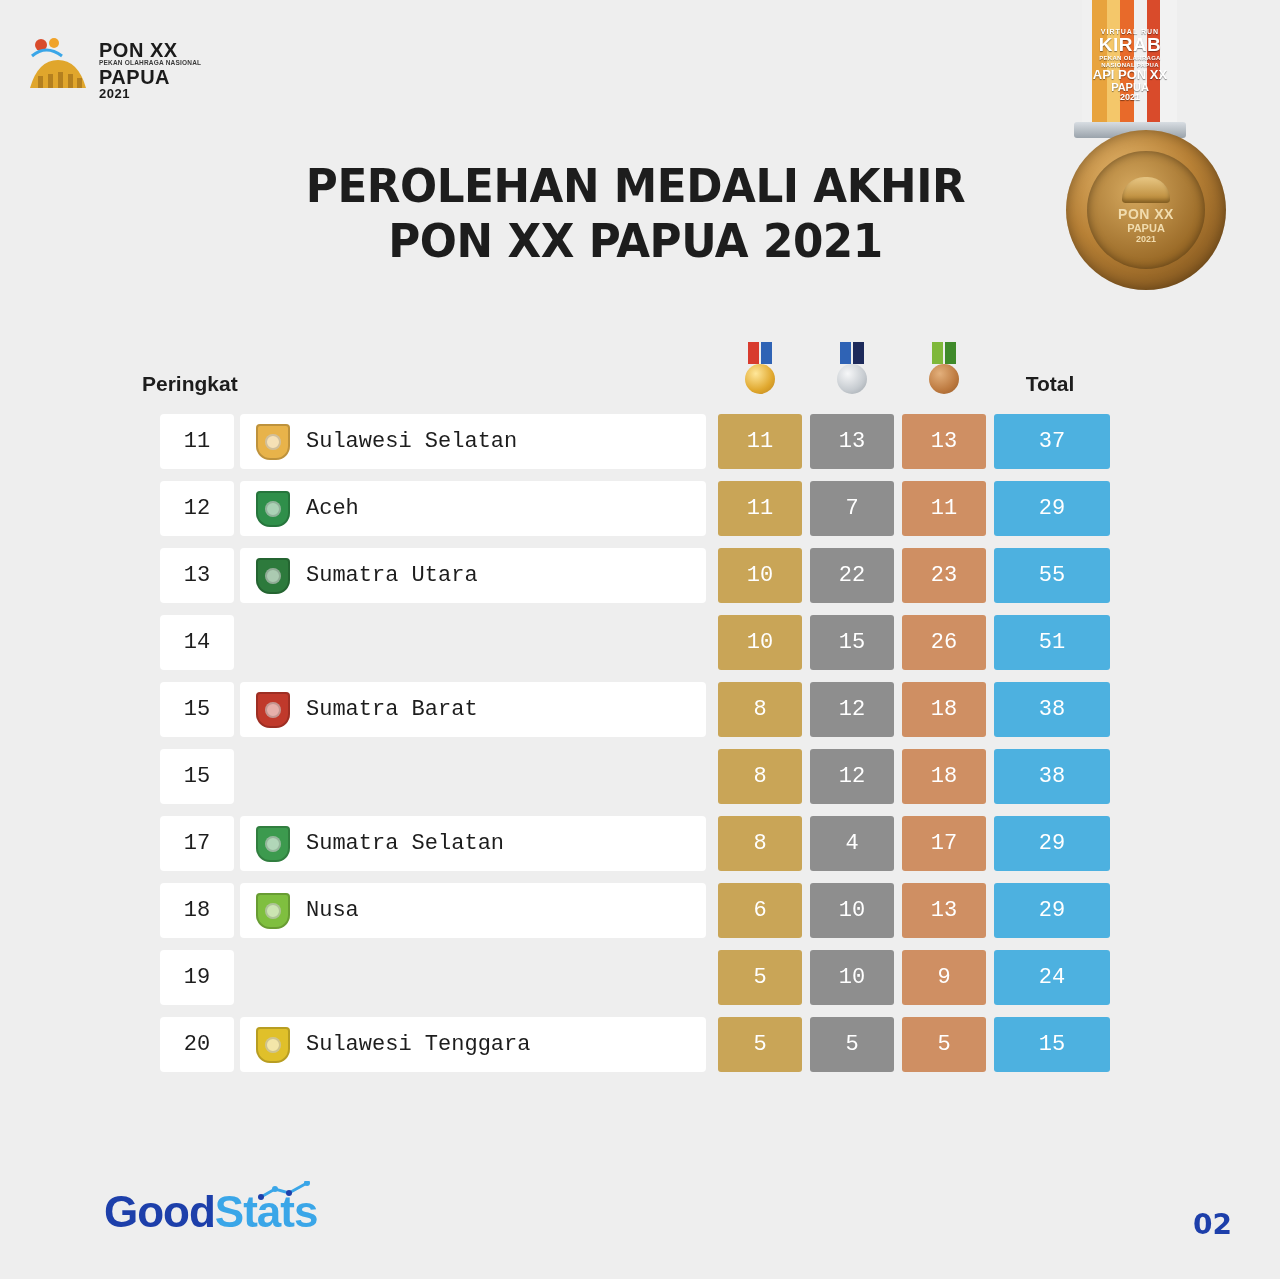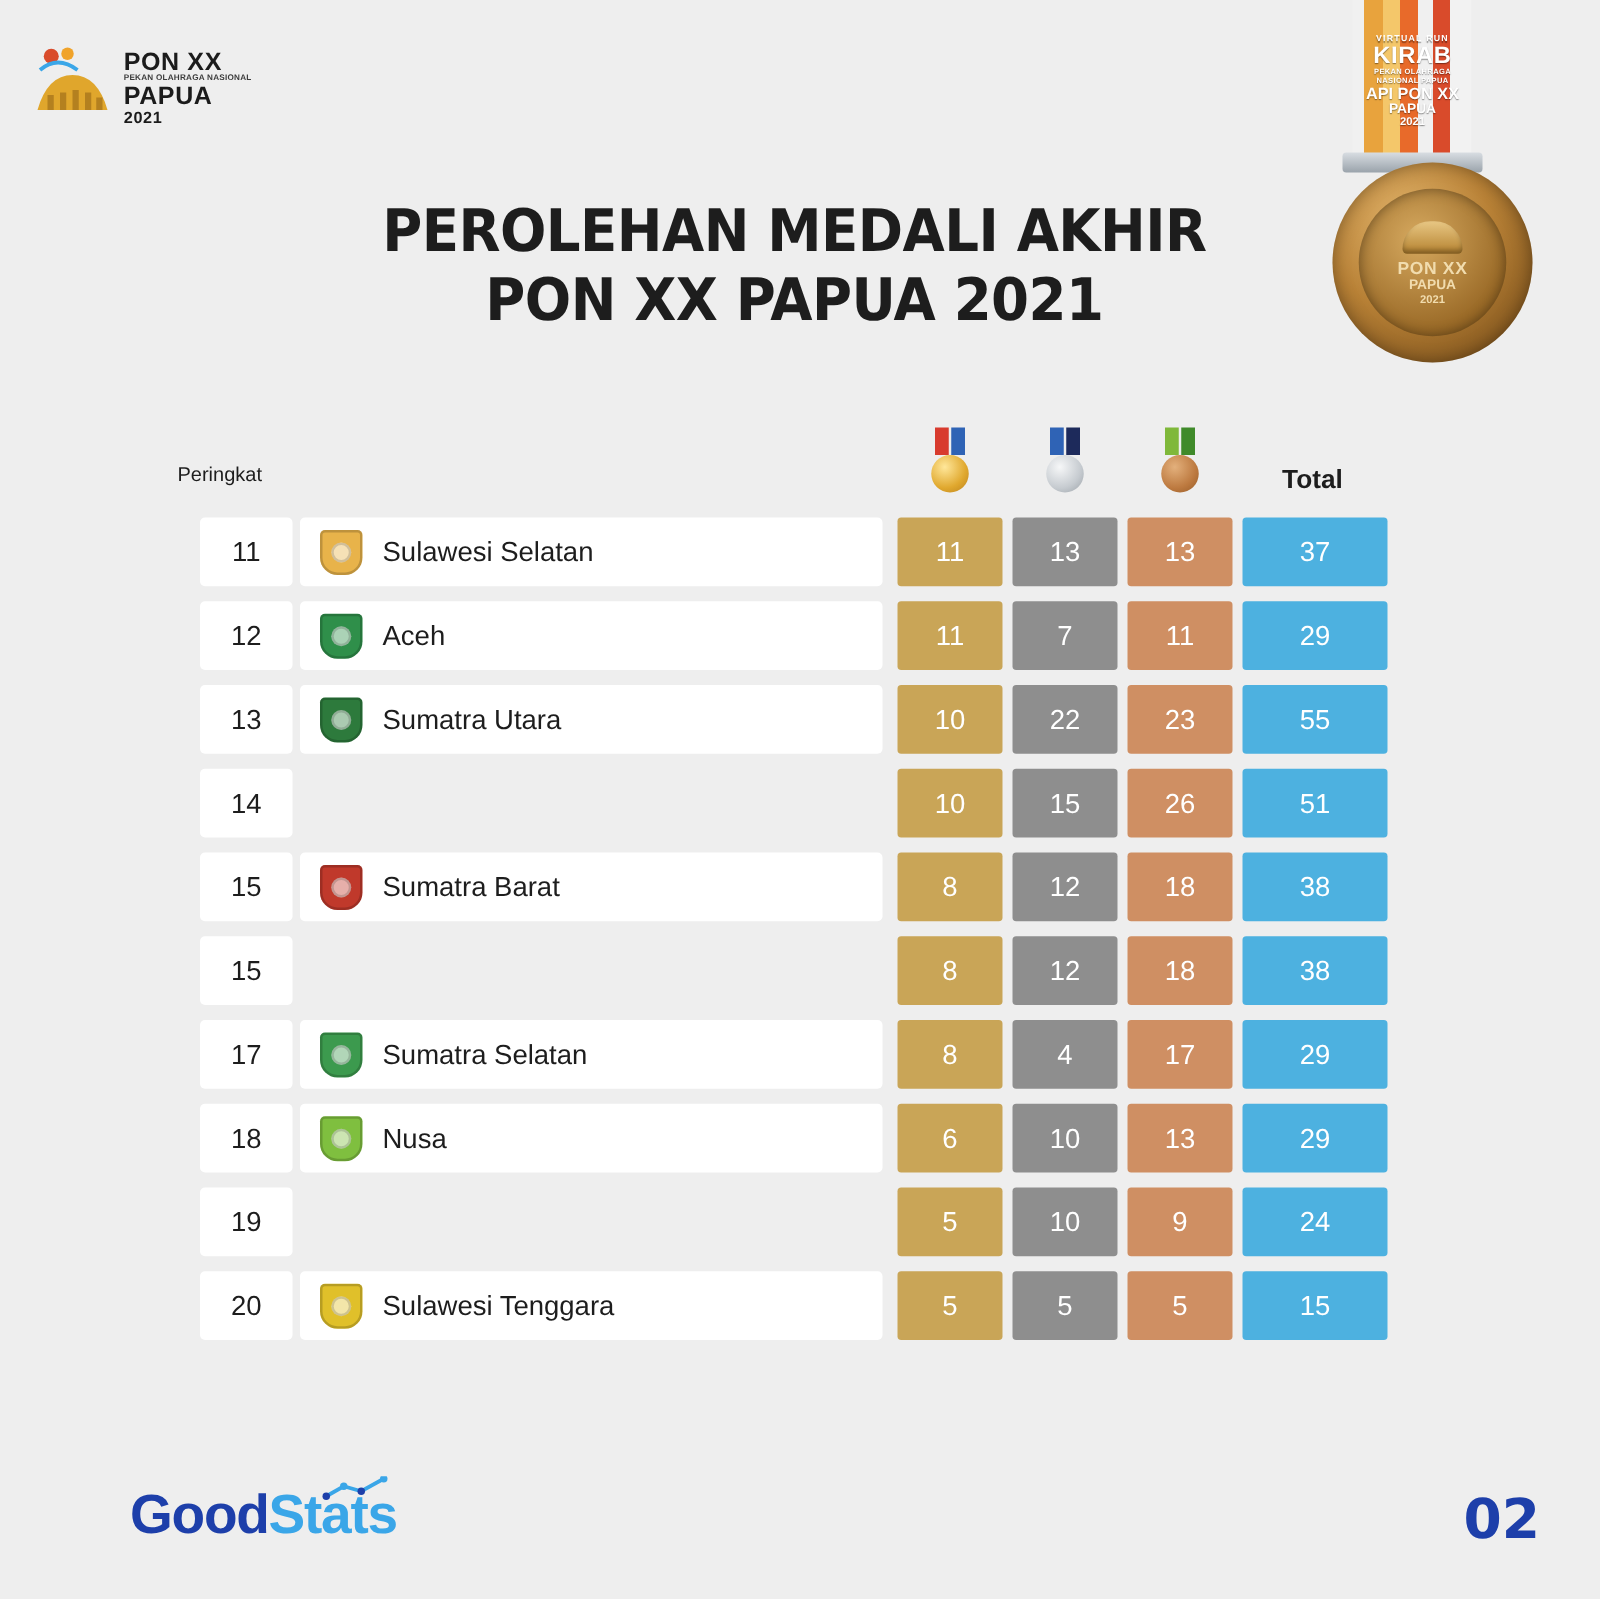--- a/index.html
+++ b/index.html
@@ -80,21 +80,21 @@
     font-family: "DejaVu Sans", sans-serif;
     transform: scaleX(0.93); transform-origin: 45% 50%;
   }
 
   
   .table-area { position: absolute; left: 142px; top: 336px; width: 1000px; }
 
   .head-row { position: relative; height: 72px; }
   .head-peringkat {
     position: absolute; left: 0; top: 36px;
-    font-size: 16px; font-weight: normal; color: #1d1d1d;
+    font-size: 21px; font-weight: bold; color: #1d1d1d;
   }
   .head-total {
     position: absolute; left: 848px; top: 36px; width: 120px; text-align: center;
     font-size: 21px; font-weight: bold; color: #1d1d1d;
   }
   .head-medal { position: absolute; top: 6px; width: 92px; text-align: center; }
   .hm-gold { left: 572px; }
   .hm-silver { left: 664px; }
   .hm-bronze { left: 756px; }
 
@@ -111,21 +111,21 @@
   .mi-gold .mi-rib-l { background: #d83b2e; }
   .mi-gold .mi-rib-r { background: #2f63b5; }
   .mi-gold .mi-circle { background: radial-gradient(circle at 36% 32%, #ffe79a, #e0a82e 60%, #b9801d); }
   .mi-silver .mi-rib-l { background: #2f63b5; }
   .mi-silver .mi-rib-r { background: #1d2a5b; }
   .mi-silver .mi-circle { background: radial-gradient(circle at 36% 32%, #f6f7f8, #c6cbd0 60%, #9aa1a7); }
   .mi-bronze .mi-rib-l { background: #7fb83a; }
   .mi-bronze .mi-rib-r { background: #3f8a2a; }
   .mi-bronze .mi-circle { background: radial-gradient(circle at 36% 32%, #e3b07c, #bd7a40 60%, #955a27); }
 
-  .row { position: relative; height: 67px; margin-bottom: 0; }
+  .row { position: relative; height: 67px; margin-bottom: 0; font-family: Liberation Mono, monospace; }
   .row + .row { margin-top: 0; }
 
   .rank-cell {
     position: absolute; left: 18px; top: 6px; width: 74px; height: 55px;
     background: #ffffff; border-radius: 4px;
     display: flex; align-items: center; justify-content: center;
     font-size: 22px; color: #1d1d1d;
   }
   .name-cell {
     position: absolute; left: 98px; top: 6px; width: 466px; height: 55px;
@@ -162,21 +162,21 @@
     display: flex; align-items: center;
     font-size: 44px; font-weight: bold; letter-spacing: -1px; text-align: center;
   }
   .fl-good { color: #1d3faa; position: relative; }
   .fl-stats { color: #3aa6e8; }
   .fl-dotline {
     position: absolute; right: 6px; top: -6px; width: 54px; height: 20px;
   }
   .page-num {
     position: absolute; right: 48px; bottom: 38px;
-    font-size: 44px; font-weight: bold; color: #1d3faa;
+    font-size: 28px; font-weight: bold; color: #1d3faa;
     font-family: "DejaVu Sans", sans-serif;
   }
 </style>
 </head>
 <body>
 
 <div class="page">
 
   <div class="brand-logo">
     <div class="brand-mark">

